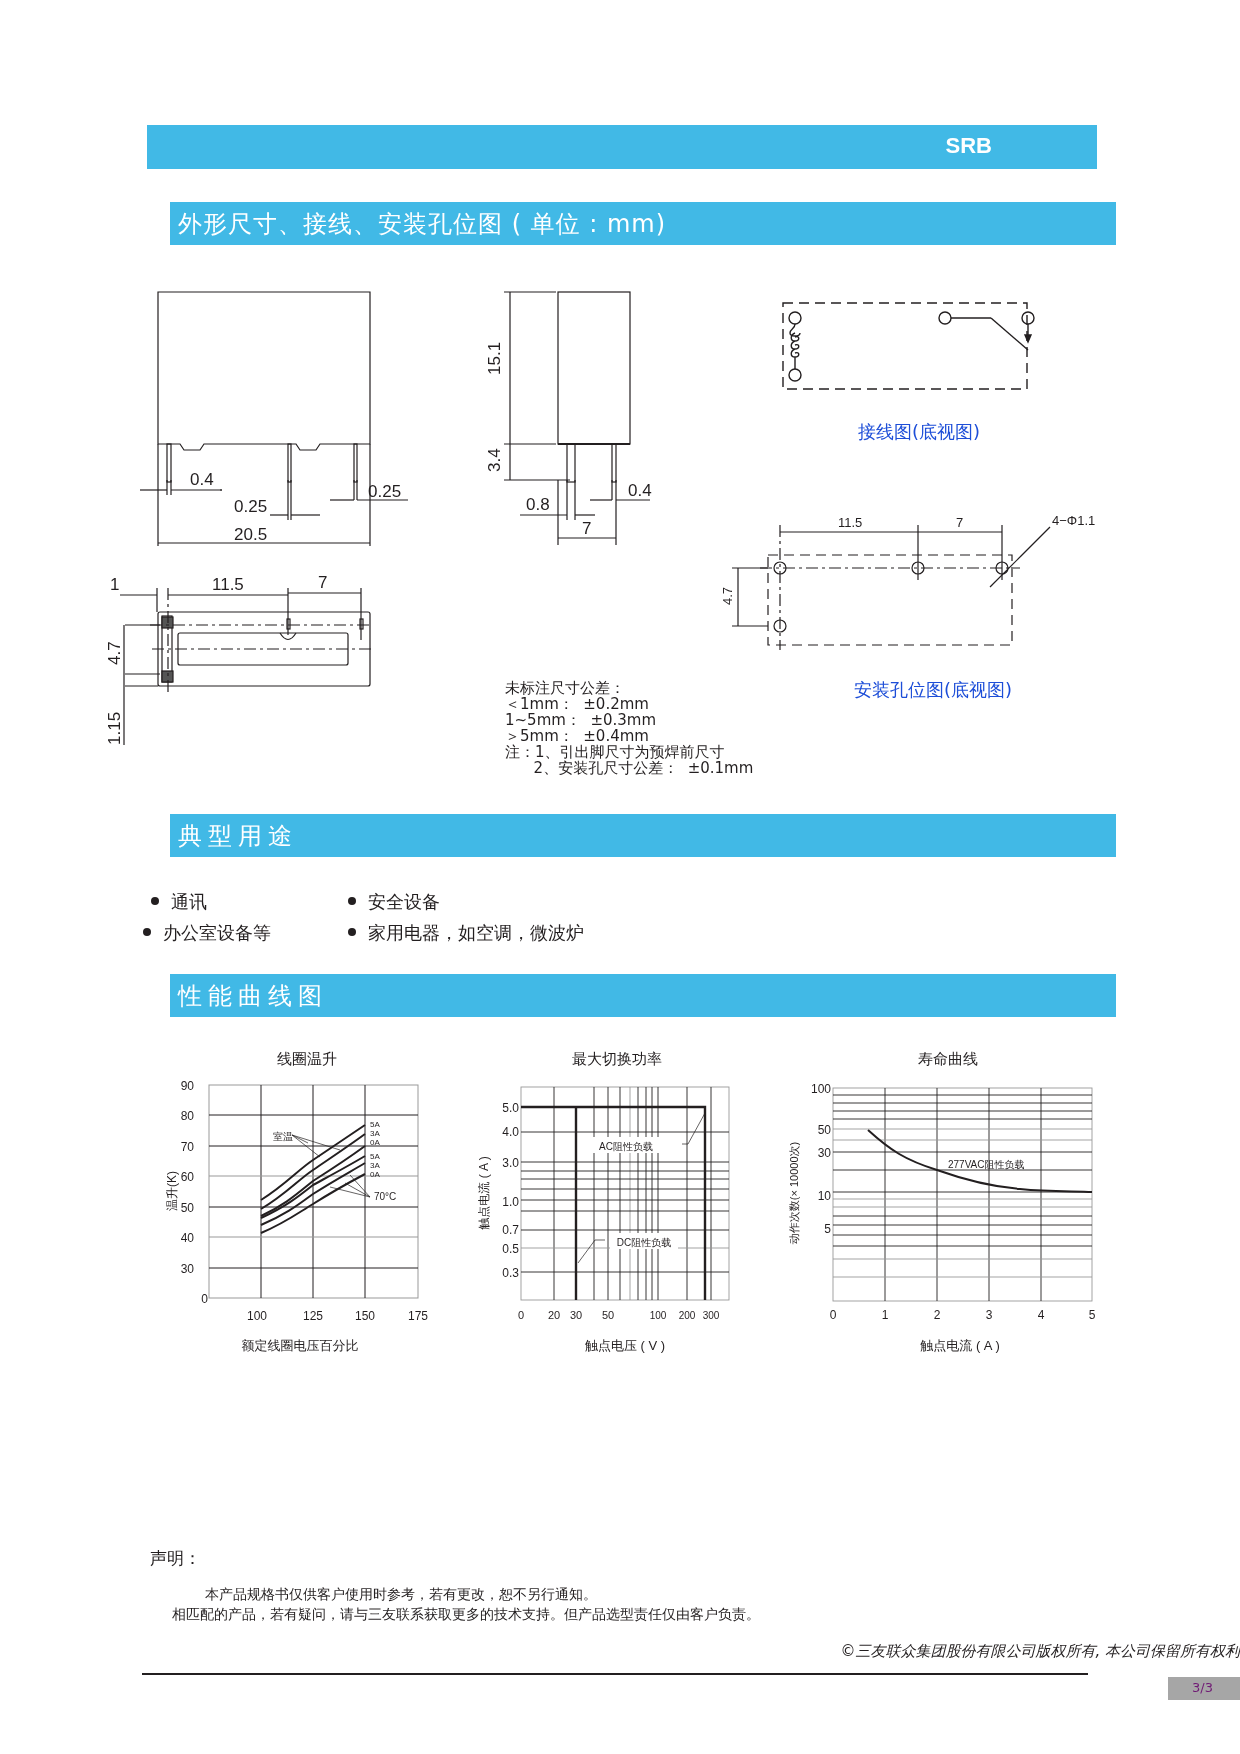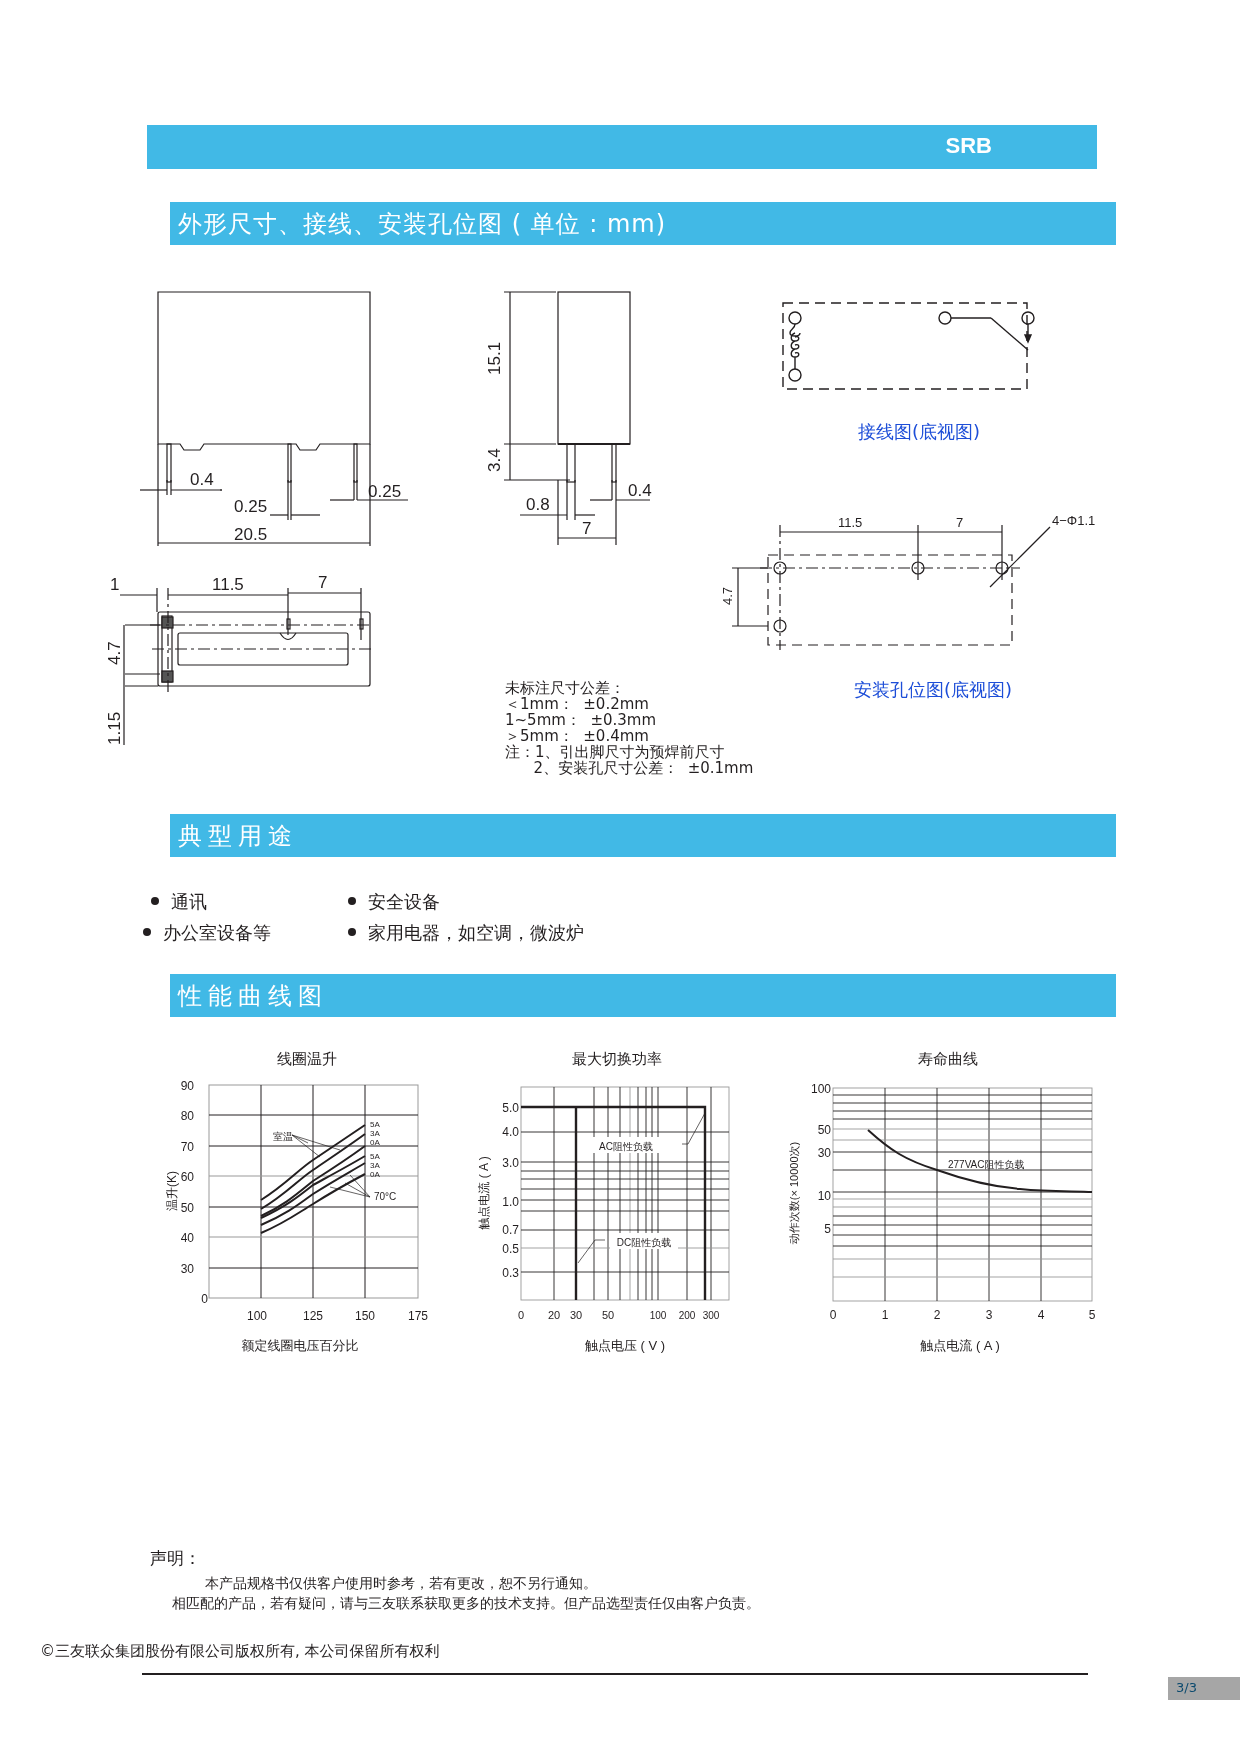--- a/index.html
+++ b/index.html
@@ -14,27 +14,27 @@
   .sec-bar.spaced .sec-title { letter-spacing: 6px; }
   svg text { font-family: "Liberation Sans", sans-serif; fill: #231f20; }
   .caption { position: absolute; font-size: 18px; color: #1d4ed8; }
   .tol { position: absolute; left: 505px; top: 680px; font-size: 15px; line-height: 16px; }
   .tol div { white-space: pre; }
   .apps { position: absolute; left: 143px; top: 890px; font-size: 18px; }
   .app-item { position: absolute; white-space: nowrap; }
   .app-item .dot { display: inline-block; width: 8px; height: 8px; border-radius: 50%; background: #231f20; margin-right: 12px; vertical-align: middle; position: relative; top: -2px; }
   .chart-title { position: absolute; font-size: 15px; }
   .decl { position: absolute; left: 150px; top: 1548px; width: 960px; font-size: 14px; line-height: 20px; }
-  .decl .head { font-size: 17px; margin-bottom: 5px; }
+  .decl .head { font-size: 17px; margin-bottom: 16px; }
   .decl .p1 { text-indent: 55px; }
   .decl .p2 { text-indent: 55px; padding-left: 0; }
   .decl .p3 { padding-left: 22px; }
-  .copyright { position: absolute; left: 0; width: 1240px; top: 1642px; text-align: left; font-size: 15px; padding-left: 40px; }
+  .copyright { position: absolute; left: 0; width: 1240px; top: 1642px; text-align: right; font-size: 15px; padding-left: 40px; font-style: italic; }
   .footer-rule { position: absolute; left: 142px; top: 1673px; width: 946px; height: 2px; background: #231f20; }
-  .page-badge { position: absolute; left: 1168px; top: 1677px; width: 72px; height: 23px; background: #a6a6a6; color: #0c4a6e; font-size: 13px; padding: 3px 0 0 8px; }
+  .page-badge { position: absolute; left: 1168px; top: 1677px; width: 72px; height: 23px; background: #a6a6a6; color: #701a75; font-size: 13px; padding: 3px 0 0 24px; }
 </style>
 </head>
 <body>
 
 <div class="bar top-bar">
   <span class="model">SRB</span>
 </div>
 
 <div class="bar sec-bar" style="top:202px;">
   <span class="sec-title">外形尺寸、接线、安装孔位图 ( 单位 : mm)</span>

